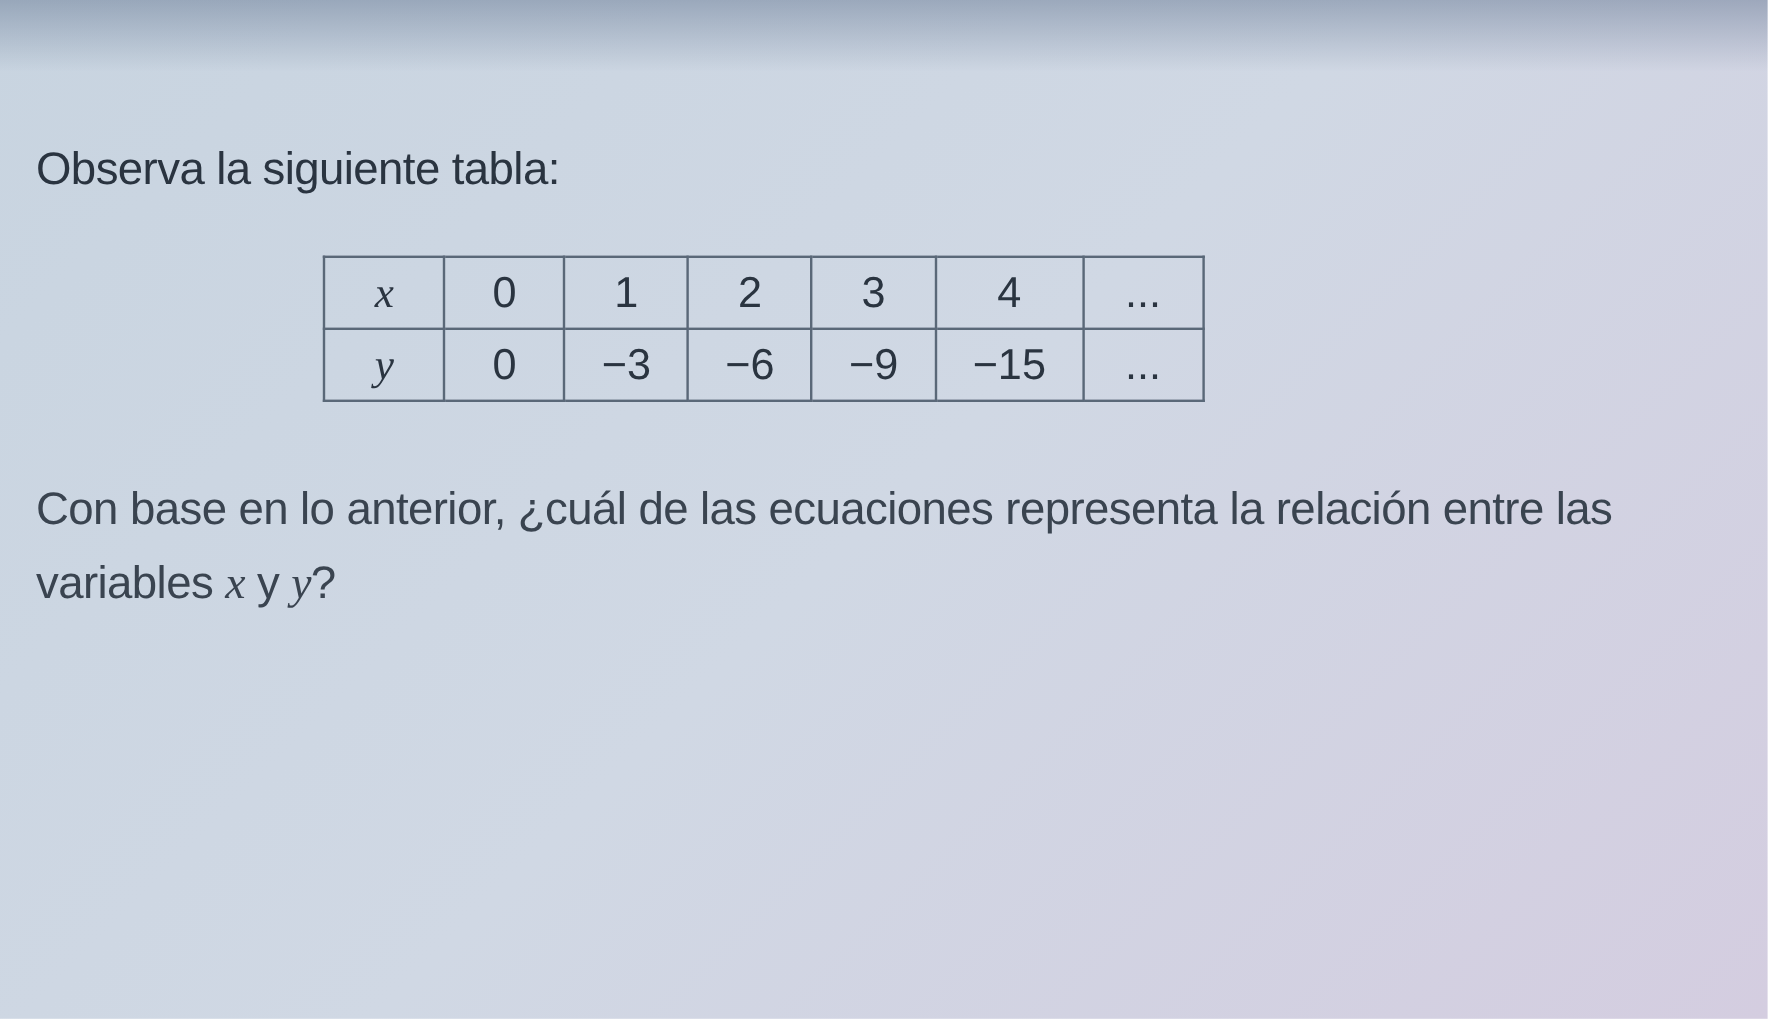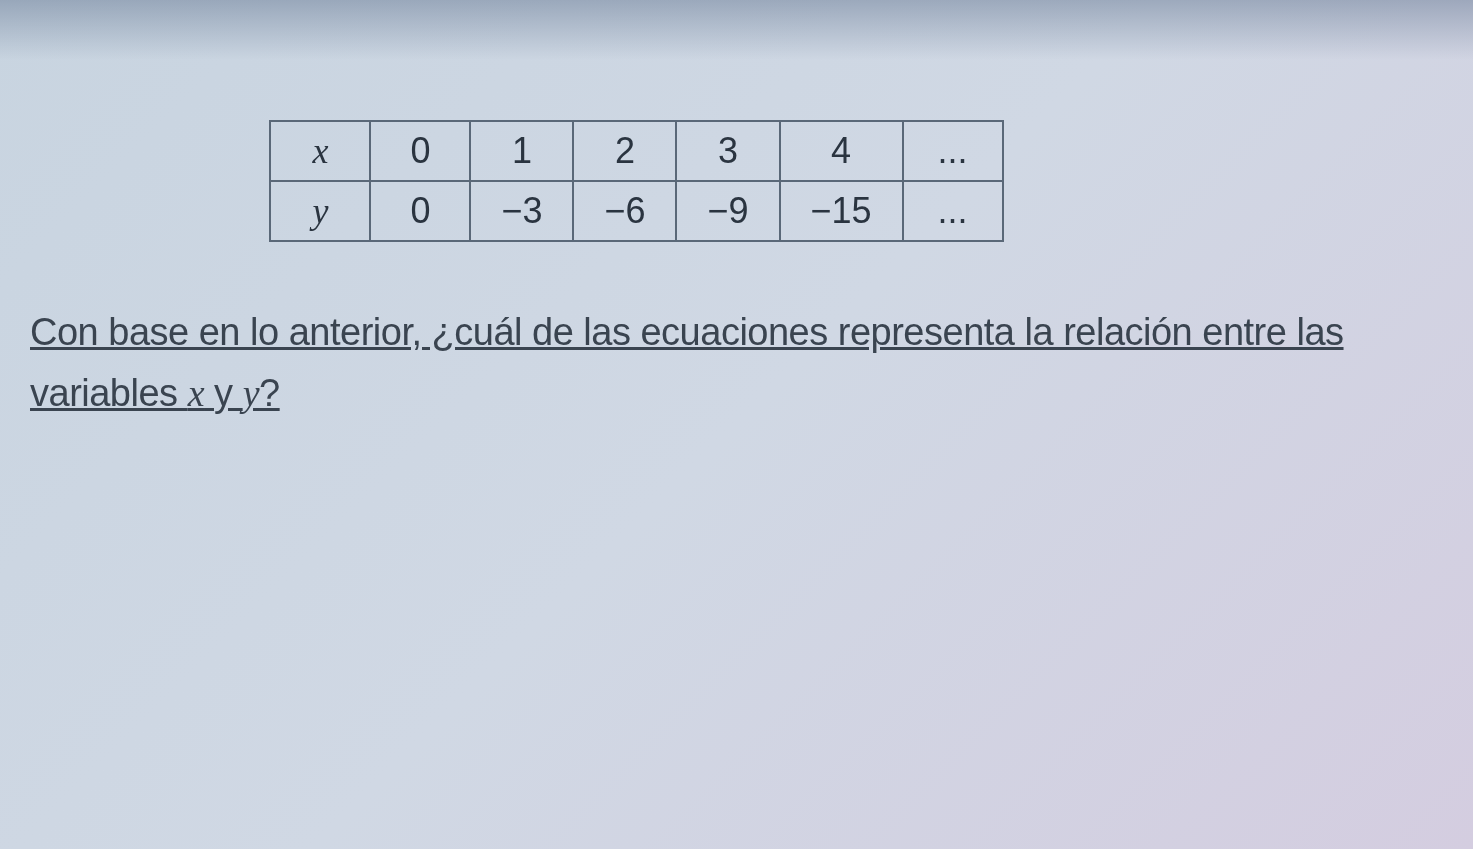--- a/index.html
+++ b/index.html
@@ -61,40 +61,40 @@
       font-style: italic;
       font-family: Georgia, 'Times New Roman', serif;
     }
     .question-text {
       font-size: 38px;
       font-weight: 400;
       color: #3a4450;
       line-height: 1.6;
       margin-bottom: 80px;
       letter-spacing: -0.5px;
-      text-decoration: underline;
     }
     .question-text .italic {
       font-style: italic;
       font-family: Georgia, 'Times New Roman', serif;
     }
     .answer-prompt {
       font-size: 38px;
       font-weight: 400;
       color: #5a6878;
       letter-spacing: -0.5px;
       position: absolute;
       bottom: -10px;
     }
   </style>
 </head>
 <body>
 
 <div class="content">
 
+  <p class="intro-text">Observa la siguiente tabla:</p>
 
   <div class="table-wrapper">
     <table>
       <tbody>
           <tr>
         <td class="var-cell">x</td>
         <td>0</td>
         <td>1</td>
         <td>2</td>
         <td>3</td>

